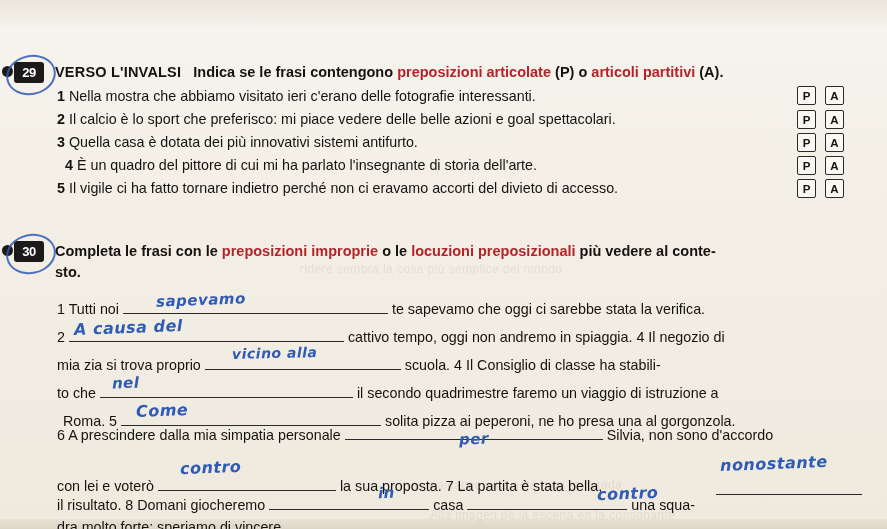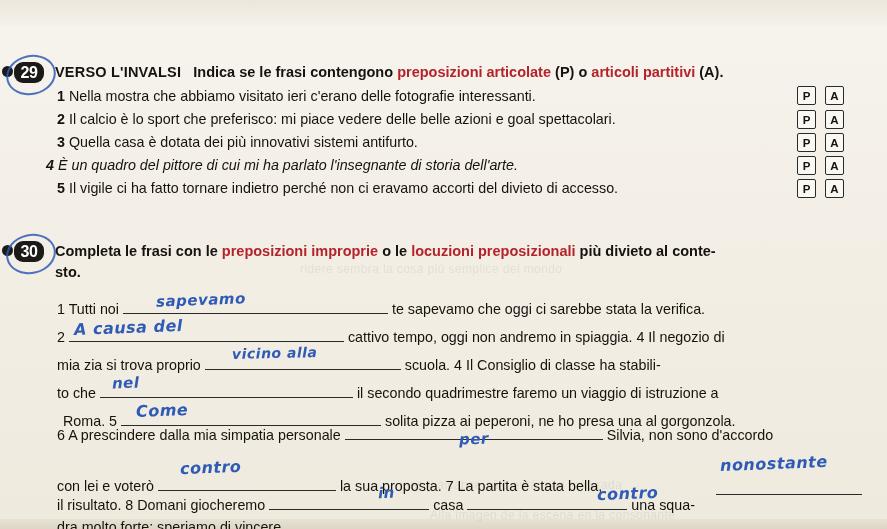--- a/index.html
+++ b/index.html
@@ -40,24 +40,24 @@
     left: 0; right: 0; bottom: 0;
     height: 10px;
     background: linear-gradient(180deg,#e8e2d5 0%, #ddd6c6 100%);
   }
 
   
   .exnum {
     position: absolute;
     width: 30px;
     height: 21px;
-    border-radius: 9px;
+    border-radius: 3px;
     background: #1b1a18;
     color: #fff;
-    font-size: 16px;
+    font-size: 13px;
     font-weight: bold;
     display: flex;
     align-items: center;
     justify-content: center;
     letter-spacing: -0.5px;
   }
   .exnum .dot {
     position: absolute;
     left: -12px;
     top: 4px;
@@ -183,21 +183,21 @@
   </div>
 
   <div class="qline" style="left:57px; top:134px;">
     <span class="qnum">3</span><span>Quella casa è dotata dei più innovativi sistemi antifurto.</span>
   </div>
   <div class="pa" style="left:797px; top:133px;">
     <span>P</span>
     <span>A</span>
   </div>
 
-  <div class="qline" style="left:46px; top:157px;font-style:italic;">
+  <div class="qline" style="left:65px; top:157px;">
     <span class="qnum">4</span><span>È un quadro del pittore di cui mi ha parlato l'insegnante di storia dell'arte.</span>
   </div>
   <div class="pa" style="left:797px; top:156px;">
     <span>P</span>
     <span>A</span>
   </div>
 
   <div class="qline" style="left:57px; top:180px;">
     <span class="qnum">5</span><span>Il vigile ci ha fatto tornare indietro perché non ci eravamo accorti del divieto di accesso.</span>
   </div>
@@ -206,21 +206,21 @@
     <span>A</span>
   </div>
 
   <div class="exnum" style="left:14px; top:241px;">
     <span class="dot"></span>
     <span>30</span>
   </div>
   <div class="pen-circle" style="left:6px; top:234px;"></div>
 
   <div class="head" style="left:55px; top:242px; width:800px;">
-    <span>Completa le frasi con le </span><span class="kw">preposizioni improprie</span><span> o le </span><span class="kw">locuzioni preposizionali</span><span> più divieto al conte-</span>
+    <span>Completa le frasi con le </span><span class="kw">preposizioni improprie</span><span> o le </span><span class="kw">locuzioni preposizionali</span><span> più vedere al conte-</span>
   </div>
   <div class="head" style="left:55px; top:263px;">
     <span>sto.</span>
   </div>
 
   <div class="para" style="left:57px; top:296px; width:810px;">
     <span>1 Tutti noi</span>
     <span class="blank" style="width:265px"></span>
     <span>te sapevamo che oggi ci sarebbe stata la verifica.</span>
   </div>

